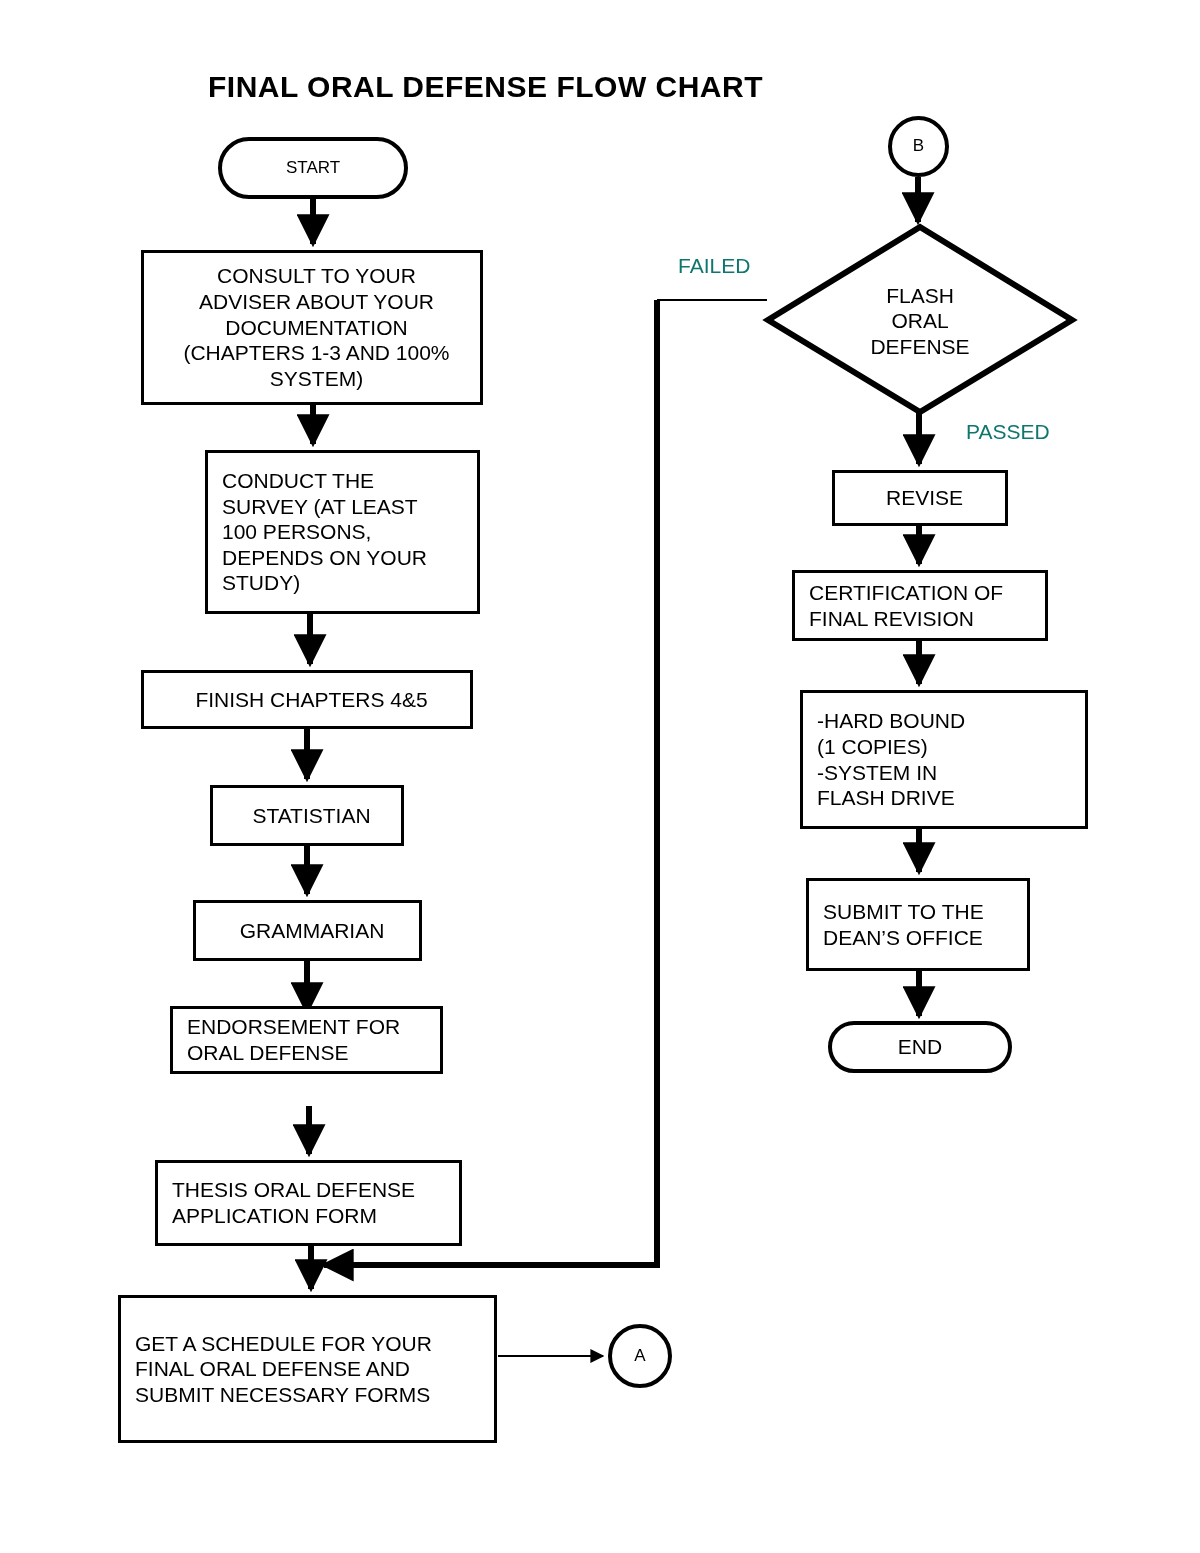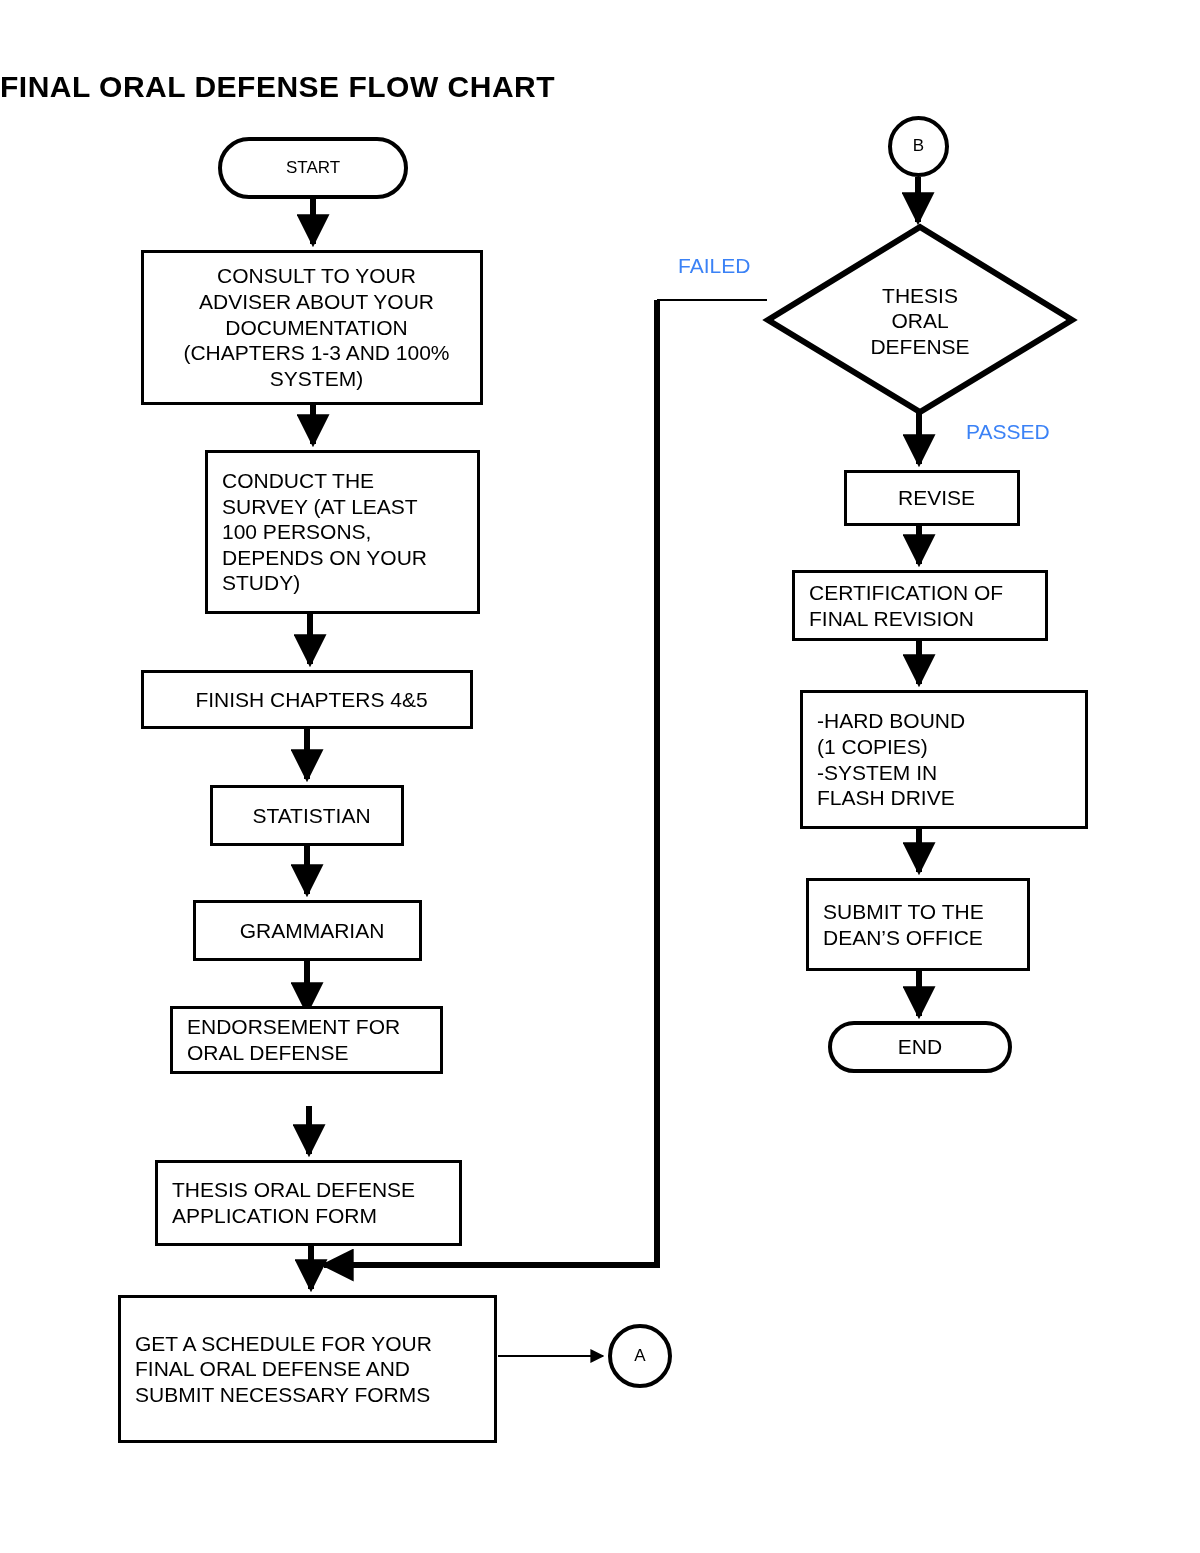--- a/index.html
+++ b/index.html
@@ -21,20 +21,21 @@
     left: 0;
     top: 0;
     width: 1200px;
     height: 1553px;
   }
   .chart-title {
     position: absolute;
     left: 0;
     top: 70px;
     width: 971px;
+    text-align: center;
     font-size: 30px;
     font-weight: bold;
     letter-spacing: 0.5px;
     color: #000000;
   }
   
   .node {
     position: absolute;
     box-sizing: border-box;
     background: #ffffff;
@@ -72,21 +73,21 @@
   .txt-left   { text-align: left; align-items: flex-start; }
   .pad-l { padding-left: 14px; padding-right: 8px; }
   .pad-c { padding-left: 17px; padding-right: 8px; }
 
   .fs-22 { font-size: 17px; }
   .fs-21 { font-size: 21px; }
   .fs-17 { font-size: 17px; }
 
   .edge-label {
     position: absolute;
-    color: #3b82f6;
+    color: #0f766e;
     font-size: 21px;
     white-space: nowrap;
   }
   .node span { display: block; white-space: nowrap; }
 </style>
 </head>
 <body>
 
 <div id="canvas">
 
@@ -195,30 +196,30 @@
 
   <div class="node connector fs-17" style="left:608px; top:1324px; width:64px; height:64px;">
     <span>A</span>
   </div>
 
   <div class="node connector fs-17" style="left:888px; top:116px; width:61px; height:61px;">
     <span>B</span>
   </div>
 
   <div class="node decision fs-21" style="left:838px; top:278px; width:164px; height:86px;">
-    <span>THESIS</span>
+    <span>FLASH</span>
     <span>ORAL</span>
     <span>DEFENSE</span>
   </div>
 
   <div class="edge-label" style="left:678px; top:254px;">FAILED</div>
 
   <div class="edge-label" style="left:966px; top:420px;">PASSED</div>
 
-  <div class="node box txt-center pad-c fs-21" style="left:832px; top:470px; width:176px; height:56px;margin-left:12px;">
+  <div class="node box txt-center pad-c fs-21" style="left:832px; top:470px; width:176px; height:56px;">
     <span>REVISE</span>
   </div>
 
   <div class="node box txt-left pad-l fs-21" style="left:792px; top:570px; width:256px; height:71px;">
     <span>CERTIFICATION OF</span>
     <span>FINAL REVISION</span>
   </div>
 
   <div class="node box txt-left pad-l fs-21" style="left:800px; top:690px; width:288px; height:139px;">
     <span>-HARD BOUND</span>

